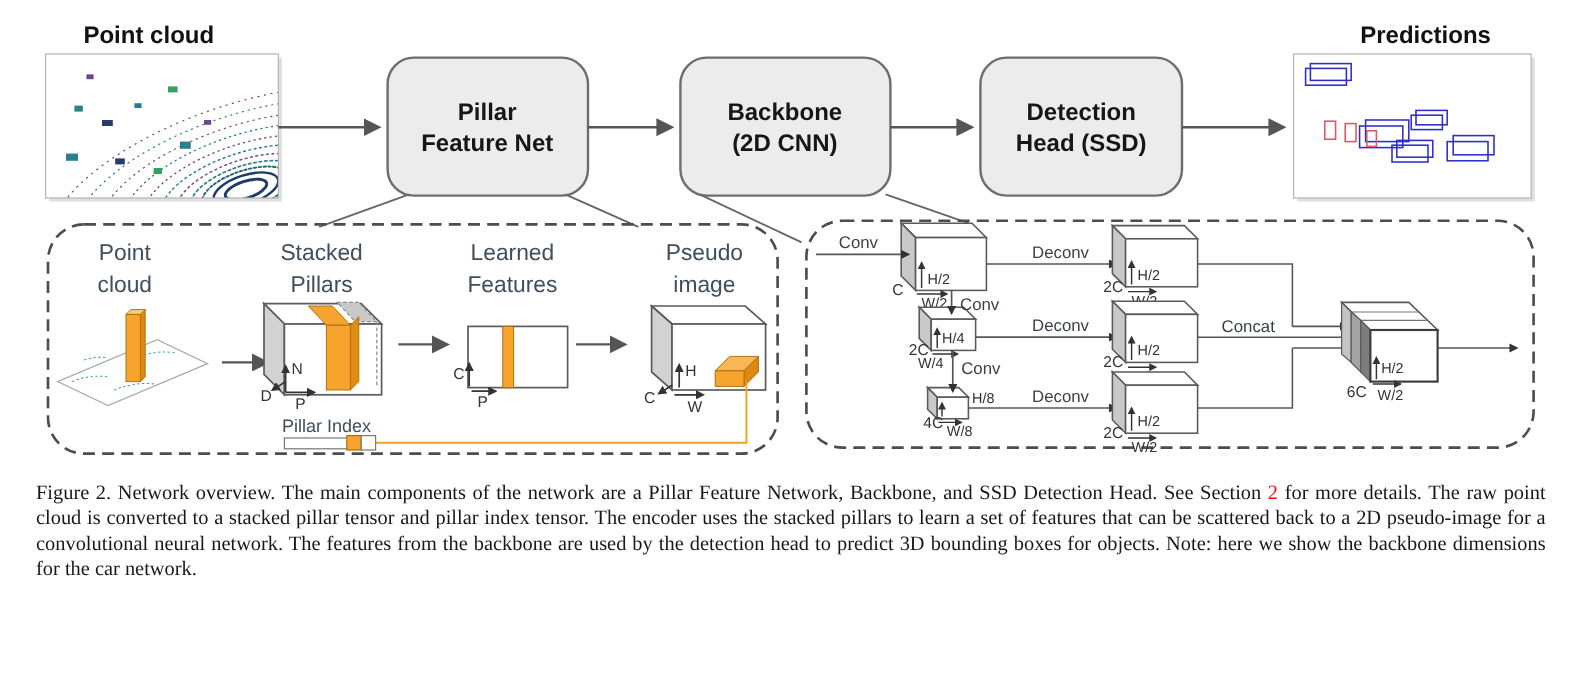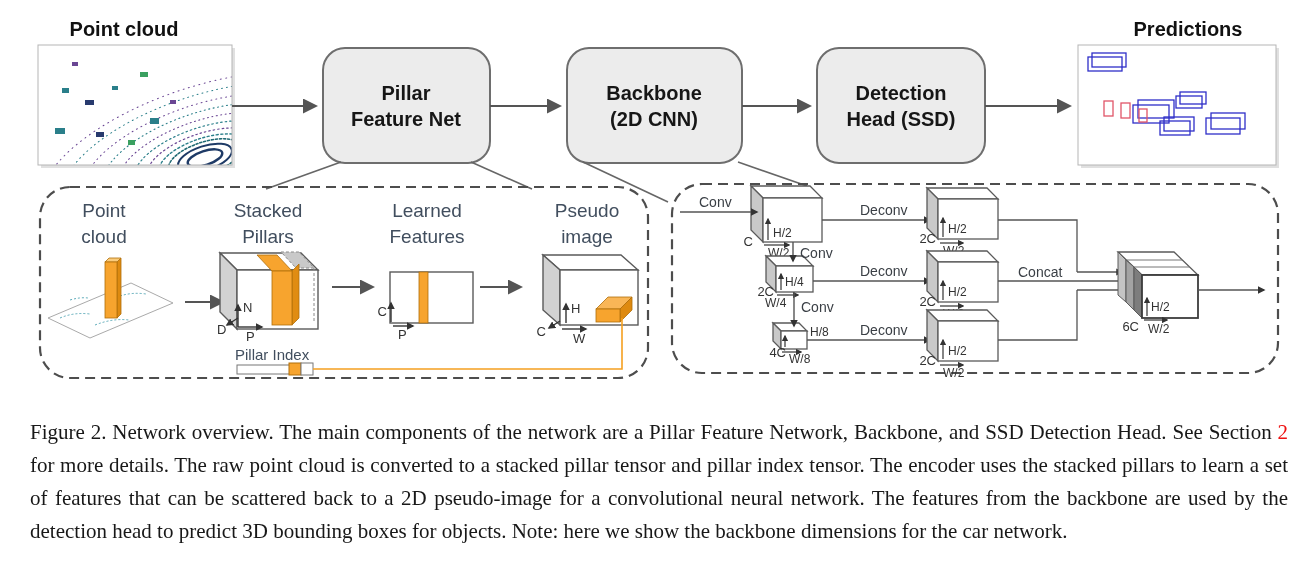--- a/index.html
+++ b/index.html
@@ -9,23 +9,23 @@
   text{font-family:"Liberation Sans",sans-serif;}
   .tl{font-size:20px;font-weight:bold;fill:#111;text-anchor:middle;}
   .bx{font-size:20px;font-weight:bold;fill:#161616;text-anchor:middle;}
   .st{font-size:19px;fill:#414e5e;text-anchor:middle;}
   .ax{font-size:13px;fill:#333;}
   .axe{font-size:13px;fill:#333;text-anchor:end;}
   .op{font-size:14px;fill:#3a3f45;}
   .dm{font-size:12px;fill:#333;}
   .dme{font-size:13px;fill:#333;text-anchor:end;}
   .pi{font-size:15px;fill:#414e5e;}
-  .caption{position:absolute;left:30px;top:416px;width:1258px;
-           font-family:"Liberation Serif",serif;font-size:21px;
-           line-height:33px;color:#181818;text-align:justify;}
+  .caption{position:absolute;left:30px;top:400px;width:1258px;
+           font-family:"Liberation Serif",serif;font-size:17px;
+           line-height:21px;color:#181818;text-align:justify;}
   .caption .ref{color:#ee1111;cursor:pointer;}
 </style>
 </head>
 <body>
 
 <svg width="1316" height="398" viewBox="0 0 1316 398">
   <defs>
     <marker id="ah" viewBox="0 0 10 10" refX="8" refY="5" markerWidth="7.5" markerHeight="7.5" orient="auto-start-reverse">
       <path d="M0,0 L10,5 L0,10 z" fill="#555"></path>
     </marker>

